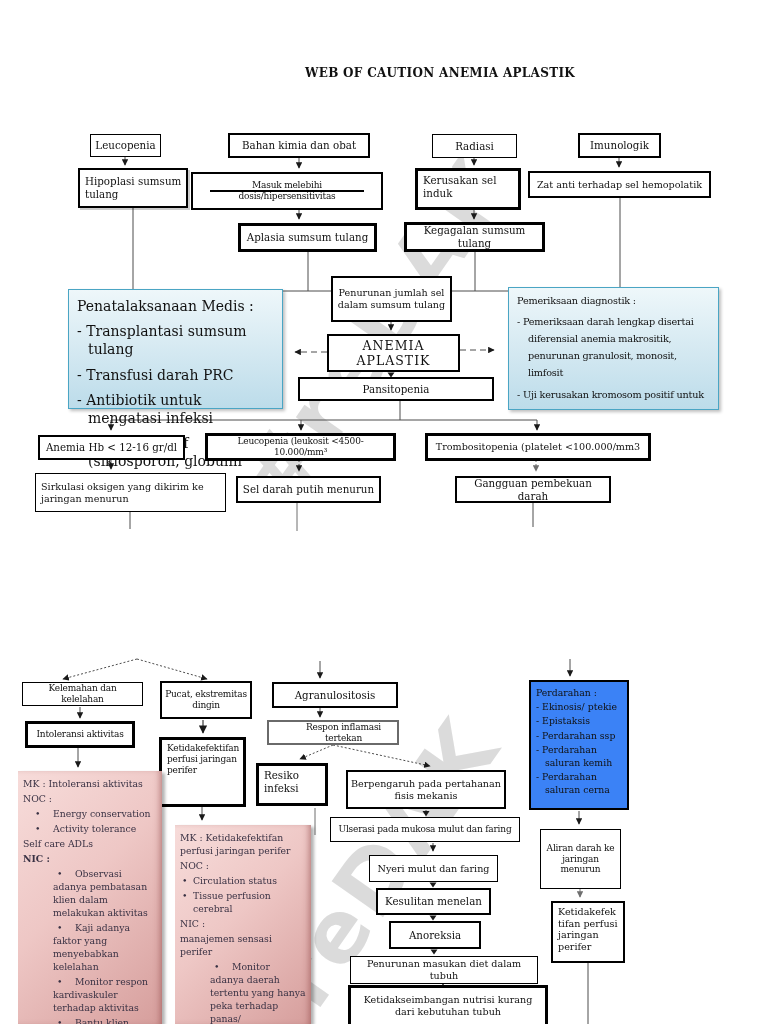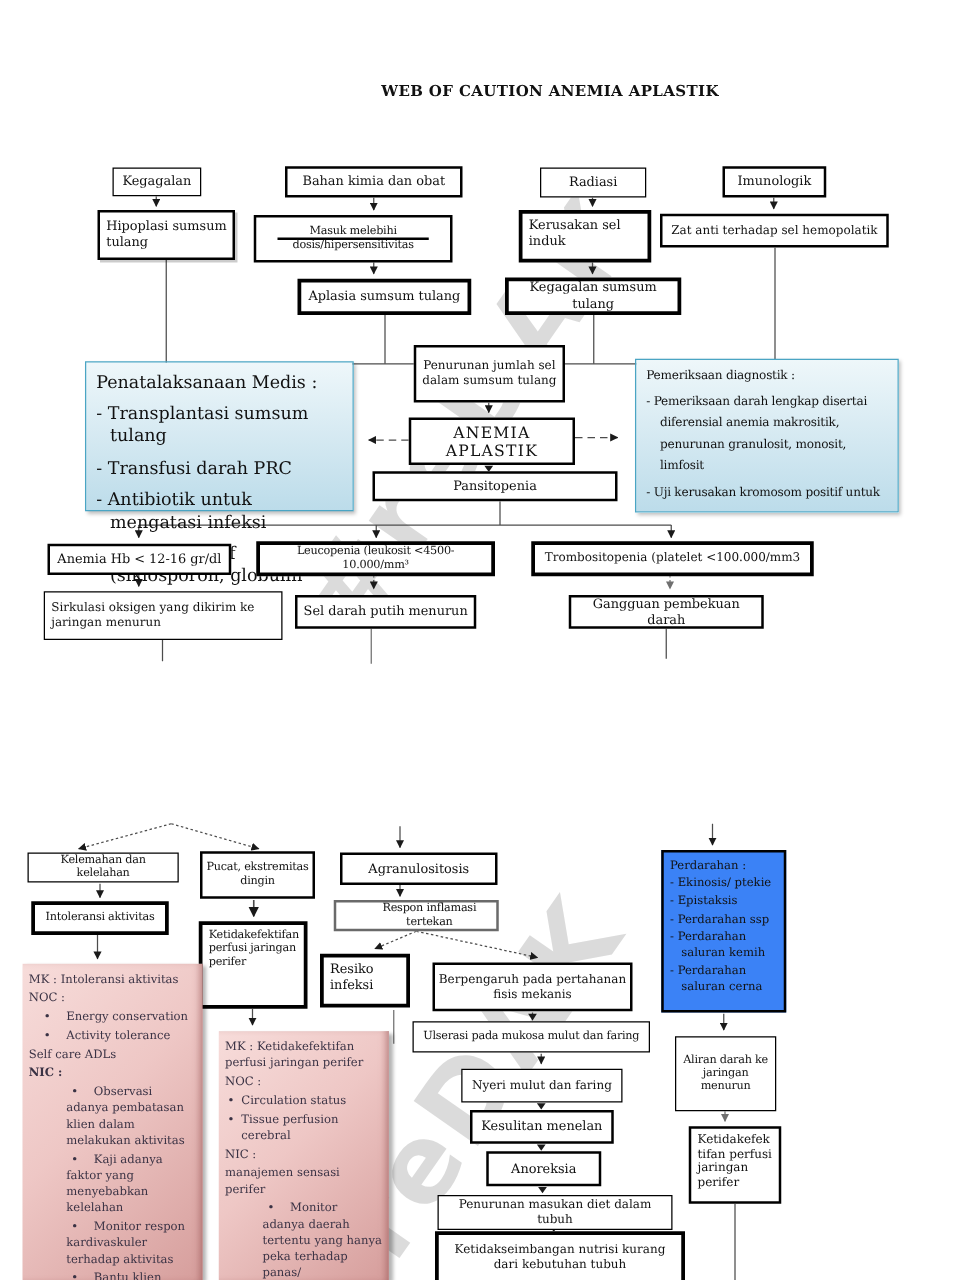--- a/index.html
+++ b/index.html
@@ -117,27 +117,27 @@
       <polygon points="439.5,980.5 446.5,980.5 443,985.5" fill="#1a1a1a" stroke="none"></polygon>
 
       <line x1="579" y1="811" x2="579" y2="824" marker-end="url(#ah)"></line>
       <line x1="580" y1="889" x2="580" y2="897" stroke="#6f6f6f" marker-end="url(#ahg)"></line>
       <line x1="588" y1="963" x2="588" y2="1024"></line>
     </g>
   </svg>
 
   <div class="ttl">WEB OF CAUTION ANEMIA APLASTIK</div>
 
-  <div class="nd" style="left:90px;top:134px;width:71px;height:23px;">Kegagalan</div>
+  <div class="nd" style="left:90px;top:134px;width:71px;height:23px;">Leucopenia</div>
   <div class="nd b2" style="left:228px;top:133px;width:142px;height:25px;">Bahan kimia dan obat</div>
   <div class="nd" style="left:432px;top:134px;width:85px;height:24px;">Radiasi</div>
   <div class="nd b2" style="left:578px;top:133px;width:83px;height:25px;">Imunologik</div>
 
   <div class="nd b2 lft" style="left:78px;top:168px;width:110px;height:40px;box-shadow:2px 2px 0 rgba(0,0,0,0.2);">Hipoplasi sumsum tulang</div>
-  <div class="nd b2" style="left:203px;top:172px;width:159px;height:29px;padding:17px;">
+  <div class="nd b2" style="left:191px;top:172px;width:192px;height:29px;padding:17px;">
     <div class="inner xs">Masuk melebihi  dosis/hipersensitivitas</div>
   </div>
   <div class="nd b4 lft top" style="left:415px;top:168px;width:106px;height:42px;">Kerusakan sel induk</div>
   <div class="nd b3 sm" style="left:528px;top:171px;width:183px;height:27px;">Zat anti terhadap sel hemopolatik</div>
 
   <div class="nd b4" style="left:238px;top:223px;width:139px;height:29px;">Aplasia sumsum tulang</div>
   <div class="nd b4" style="left:404px;top:222px;width:141px;height:30px;">Kegagalan sumsum tulang</div>
 
   <div class="nd b2 sm" style="left:331px;top:276px;width:121px;height:46px;">Penurunan jumlah sel dalam sumsum tulang</div>
   <div class="nd b2 big" style="left:327px;top:334px;width:133px;height:38px;">ANEMIA APLASTIK</div>

